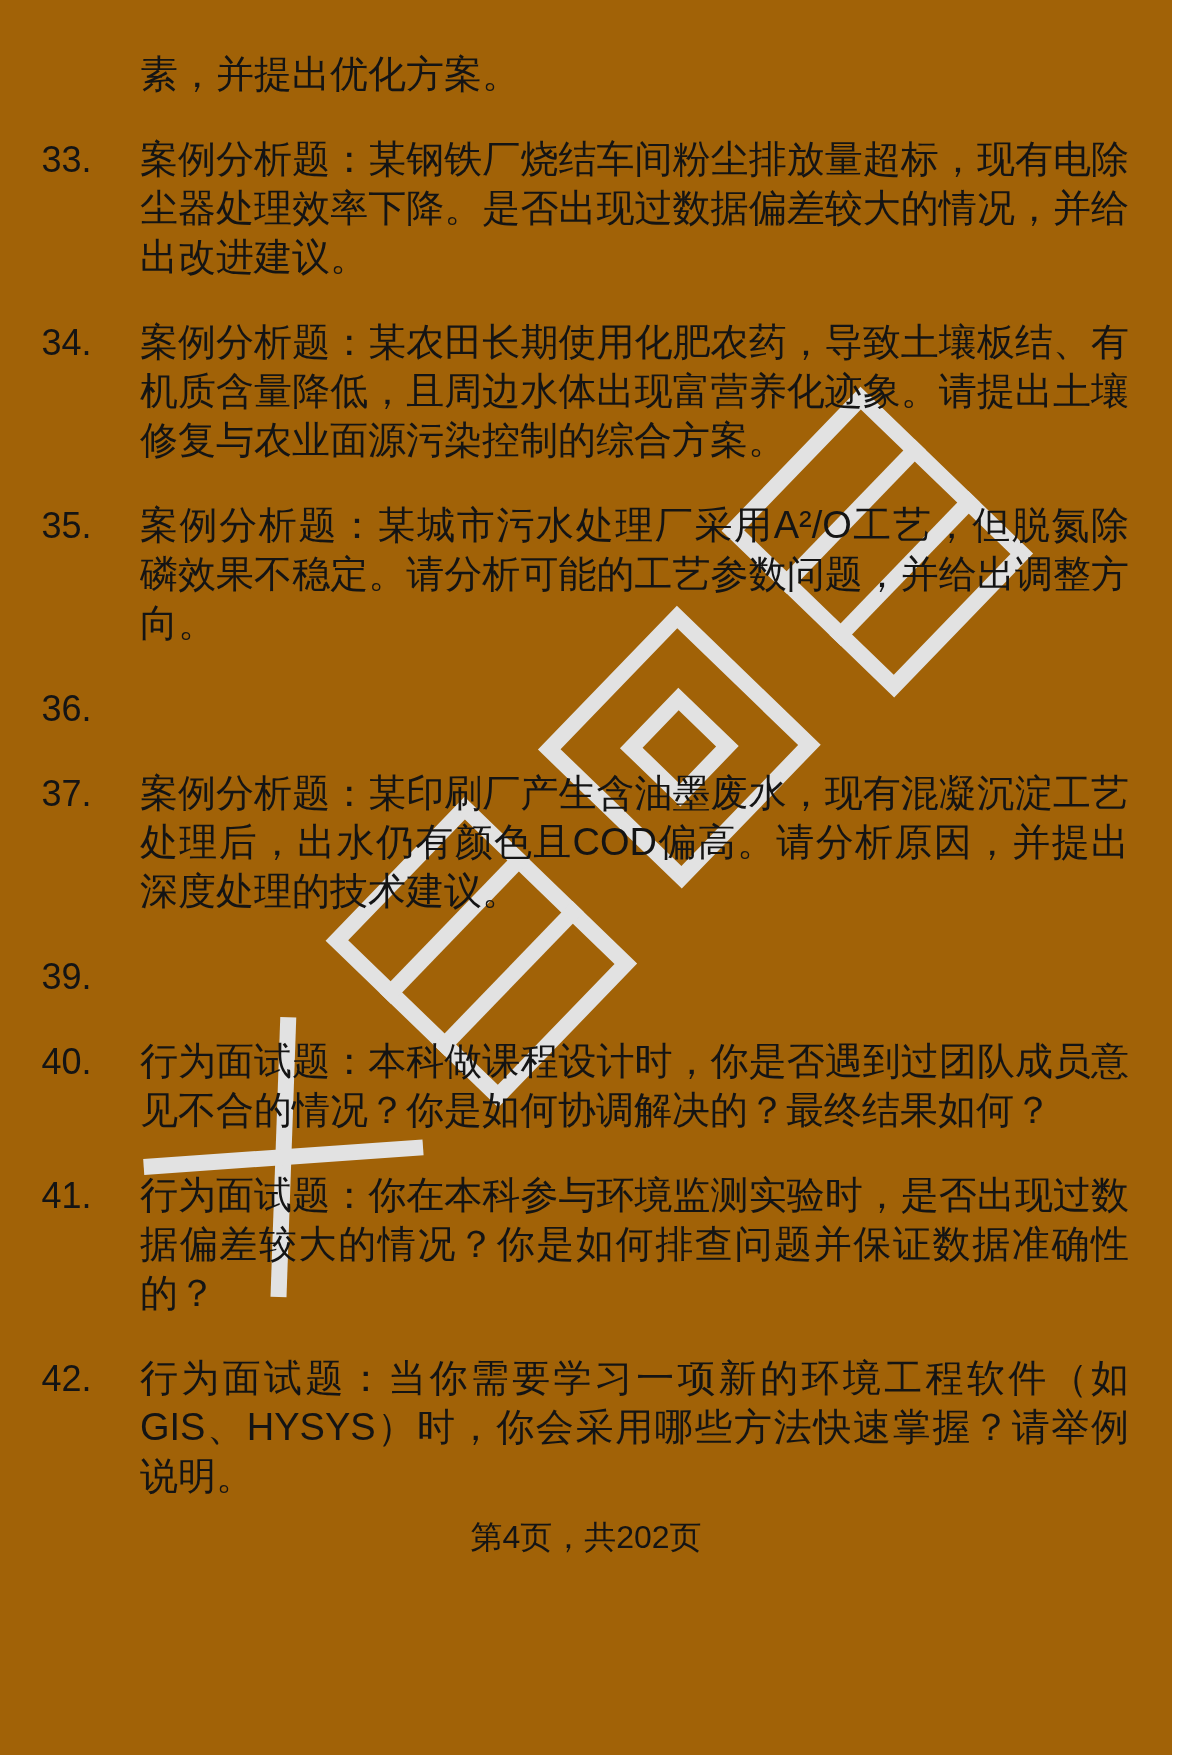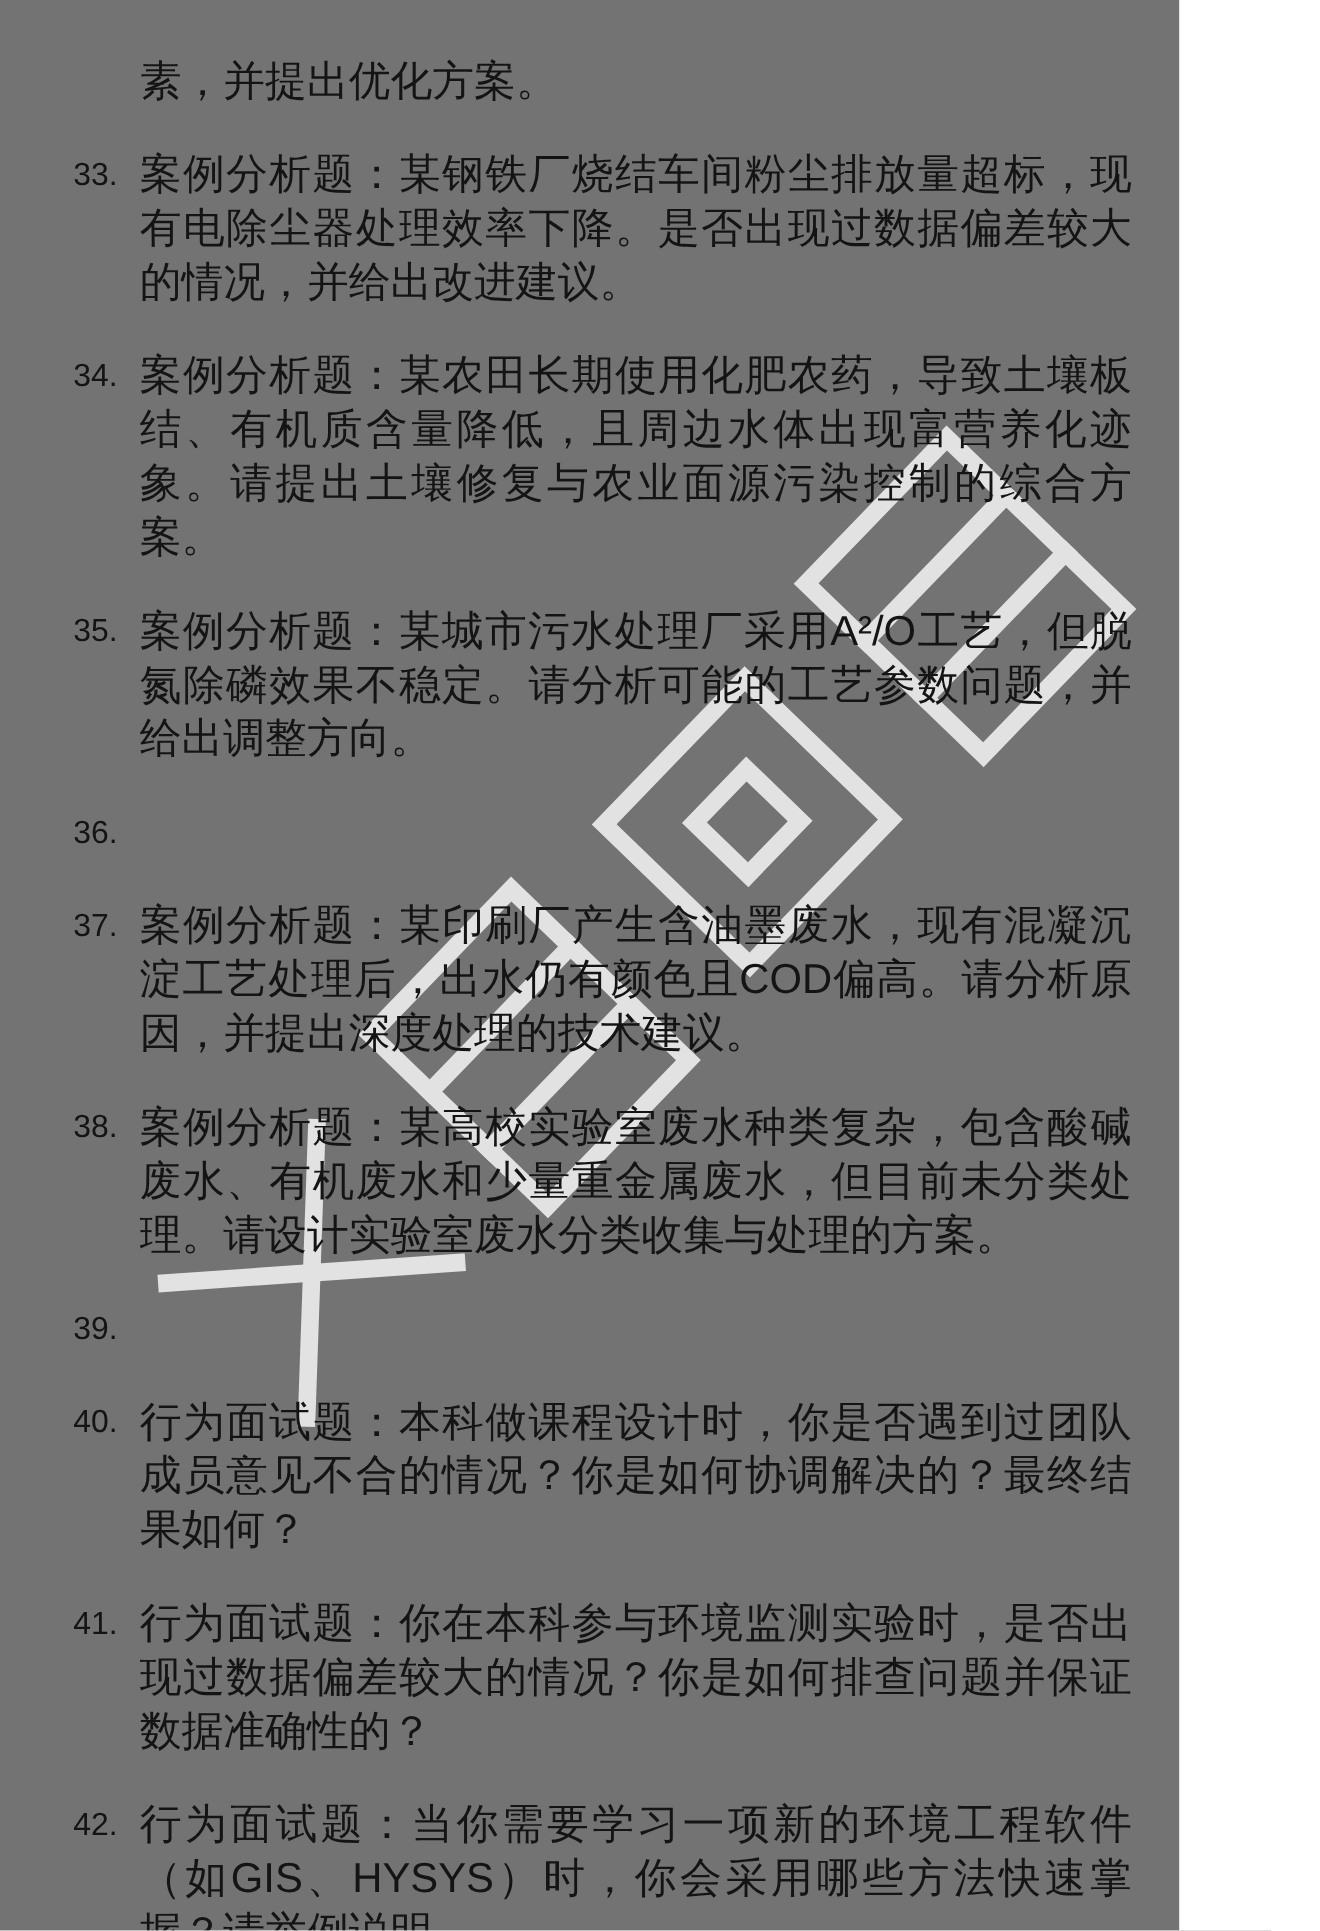--- a/index.html
+++ b/index.html
@@ -2,45 +2,46 @@
 <html><head>
 <meta charset="utf-8">
 <style>
   html, body {
     margin: 0;
     padding: 0;
     background: #ffffff;
   }
   .page {
     position: relative;
-    width: 1072px;
+    width: 1172px;
     height: 1755px;
-    background: #737373;
+    background: #a16207;
     overflow: hidden;
     font-family: "Liberation Sans", "DejaVu Sans", sans-serif;
     color: #141414;
   }
   .content {
     position: relative;
     z-index: 1;
     padding: 50px 43px 0 0;
   }
   .row {
     display: flex;
     align-items: flex-start;
   }
   .q-item {
     margin-top: 36px;
   }
   .q-num {
     flex: 0 0 107px;
-    text-align: right;
-    font-size: 29px;
+    text-align: center;
+    font-size: 36px;
     line-height: 49px;
     white-space: nowrap;
+    padding-left: 13px;
   }
   .q-text {
     flex: 1 1 auto;
     margin-left: 20px;
     font-size: 38px;
     line-height: 49px;
     text-align: justify;
     letter-spacing: 0;
   }
   .footer {
@@ -156,24 +157,20 @@
 
     <div class="row q-item">
       <div class="q-num">36.</div>
     </div>
 
     <div class="row q-item">
       <div class="q-num">37.</div>
       <div class="q-text">案例分析题：某印刷厂产生含油墨废水，现有混凝沉淀工艺处理后，出水仍有颜色且COD偏高。请分析原因，并提出深度处理的技术建议。</div>
     </div>
 
-    <div class="row q-item">
-      <div class="q-num">38.</div>
-      <div class="q-text">案例分析题：某高校实验室废水种类复杂，包含酸碱废水、有机废水和少量重金属废水，但目前未分类处理。请设计实验室废水分类收集与处理的方案。</div>
-    </div>
 
     <div class="row q-item">
       <div class="q-num">39.</div>
     </div>
 
     <div class="row q-item">
       <div class="q-num">40.</div>
       <div class="q-text">行为面试题：本科做课程设计时，你是否遇到过团队成员意见不合的情况？你是如何协调解决的？最终结果如何？</div>
     </div>
 

